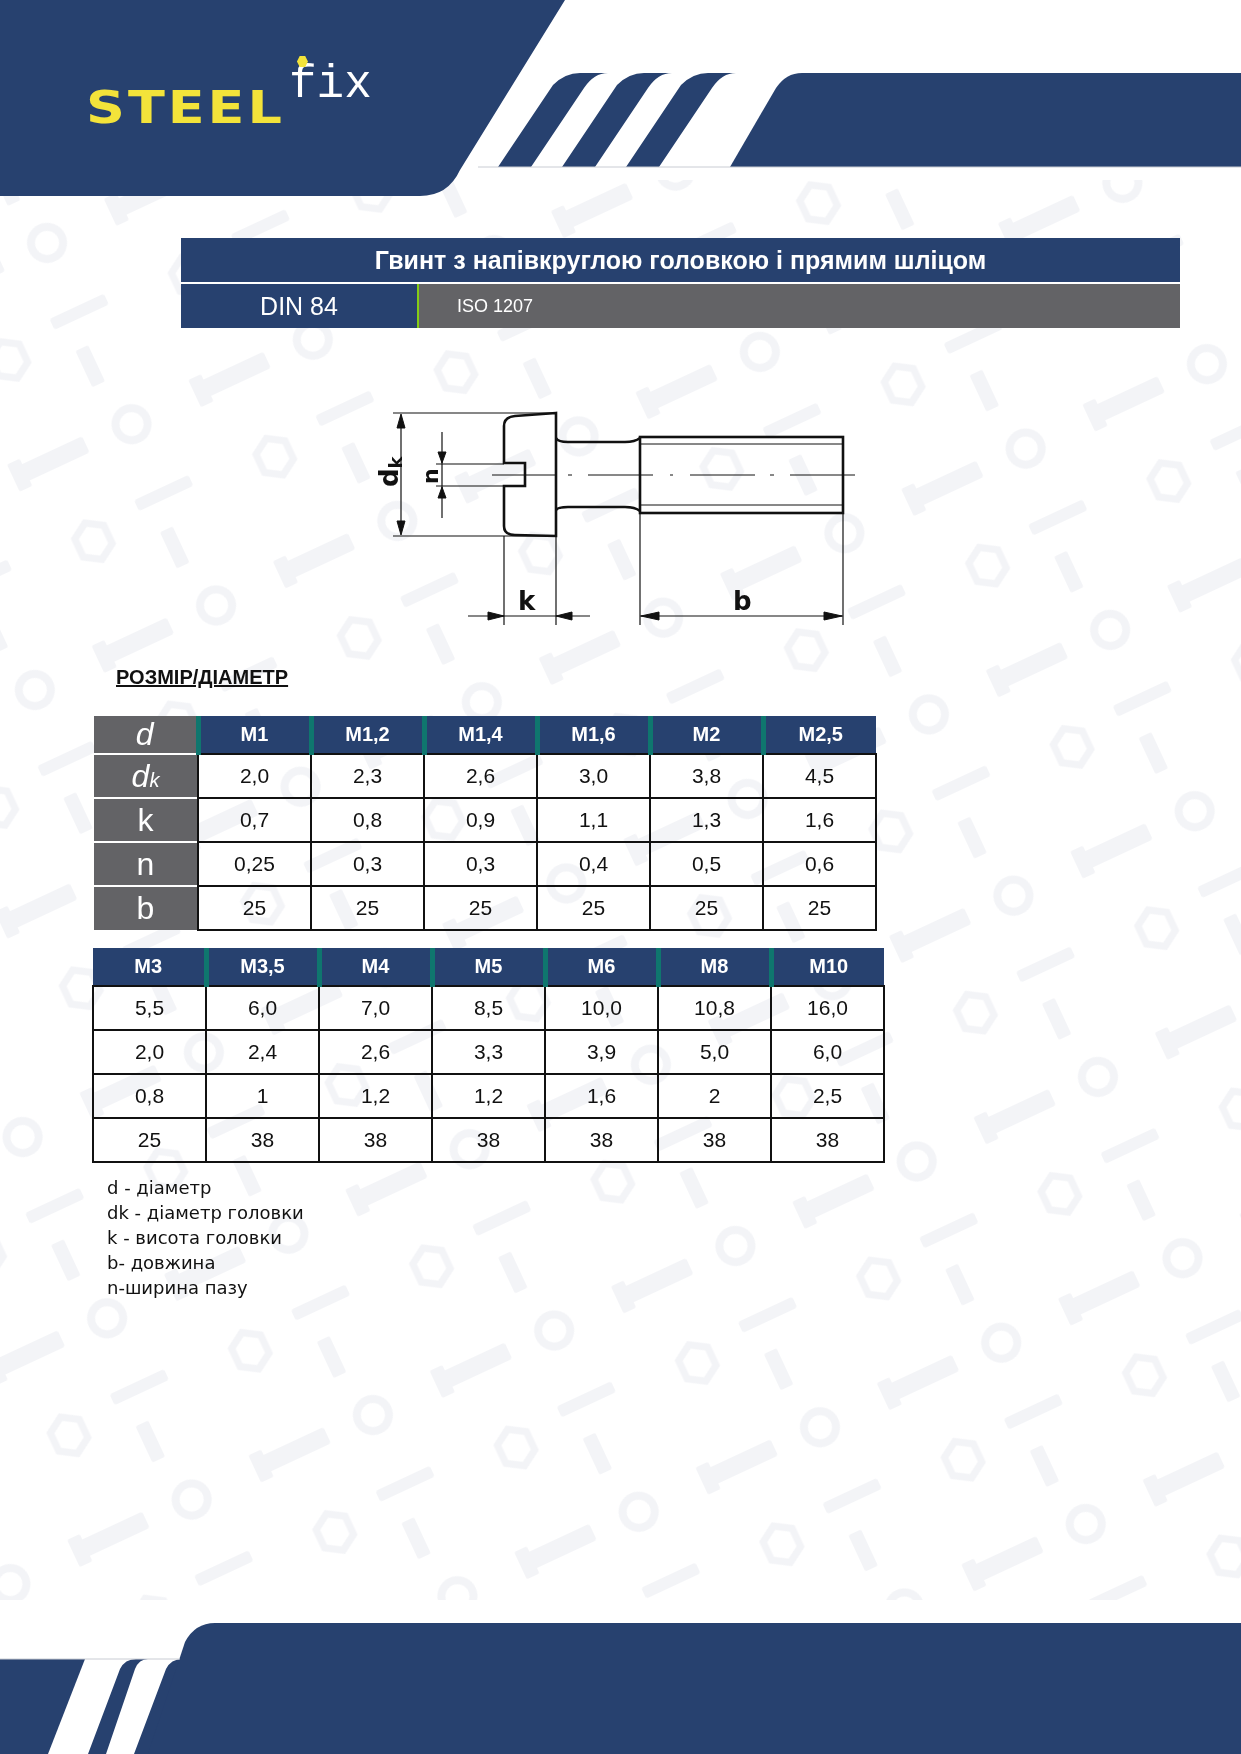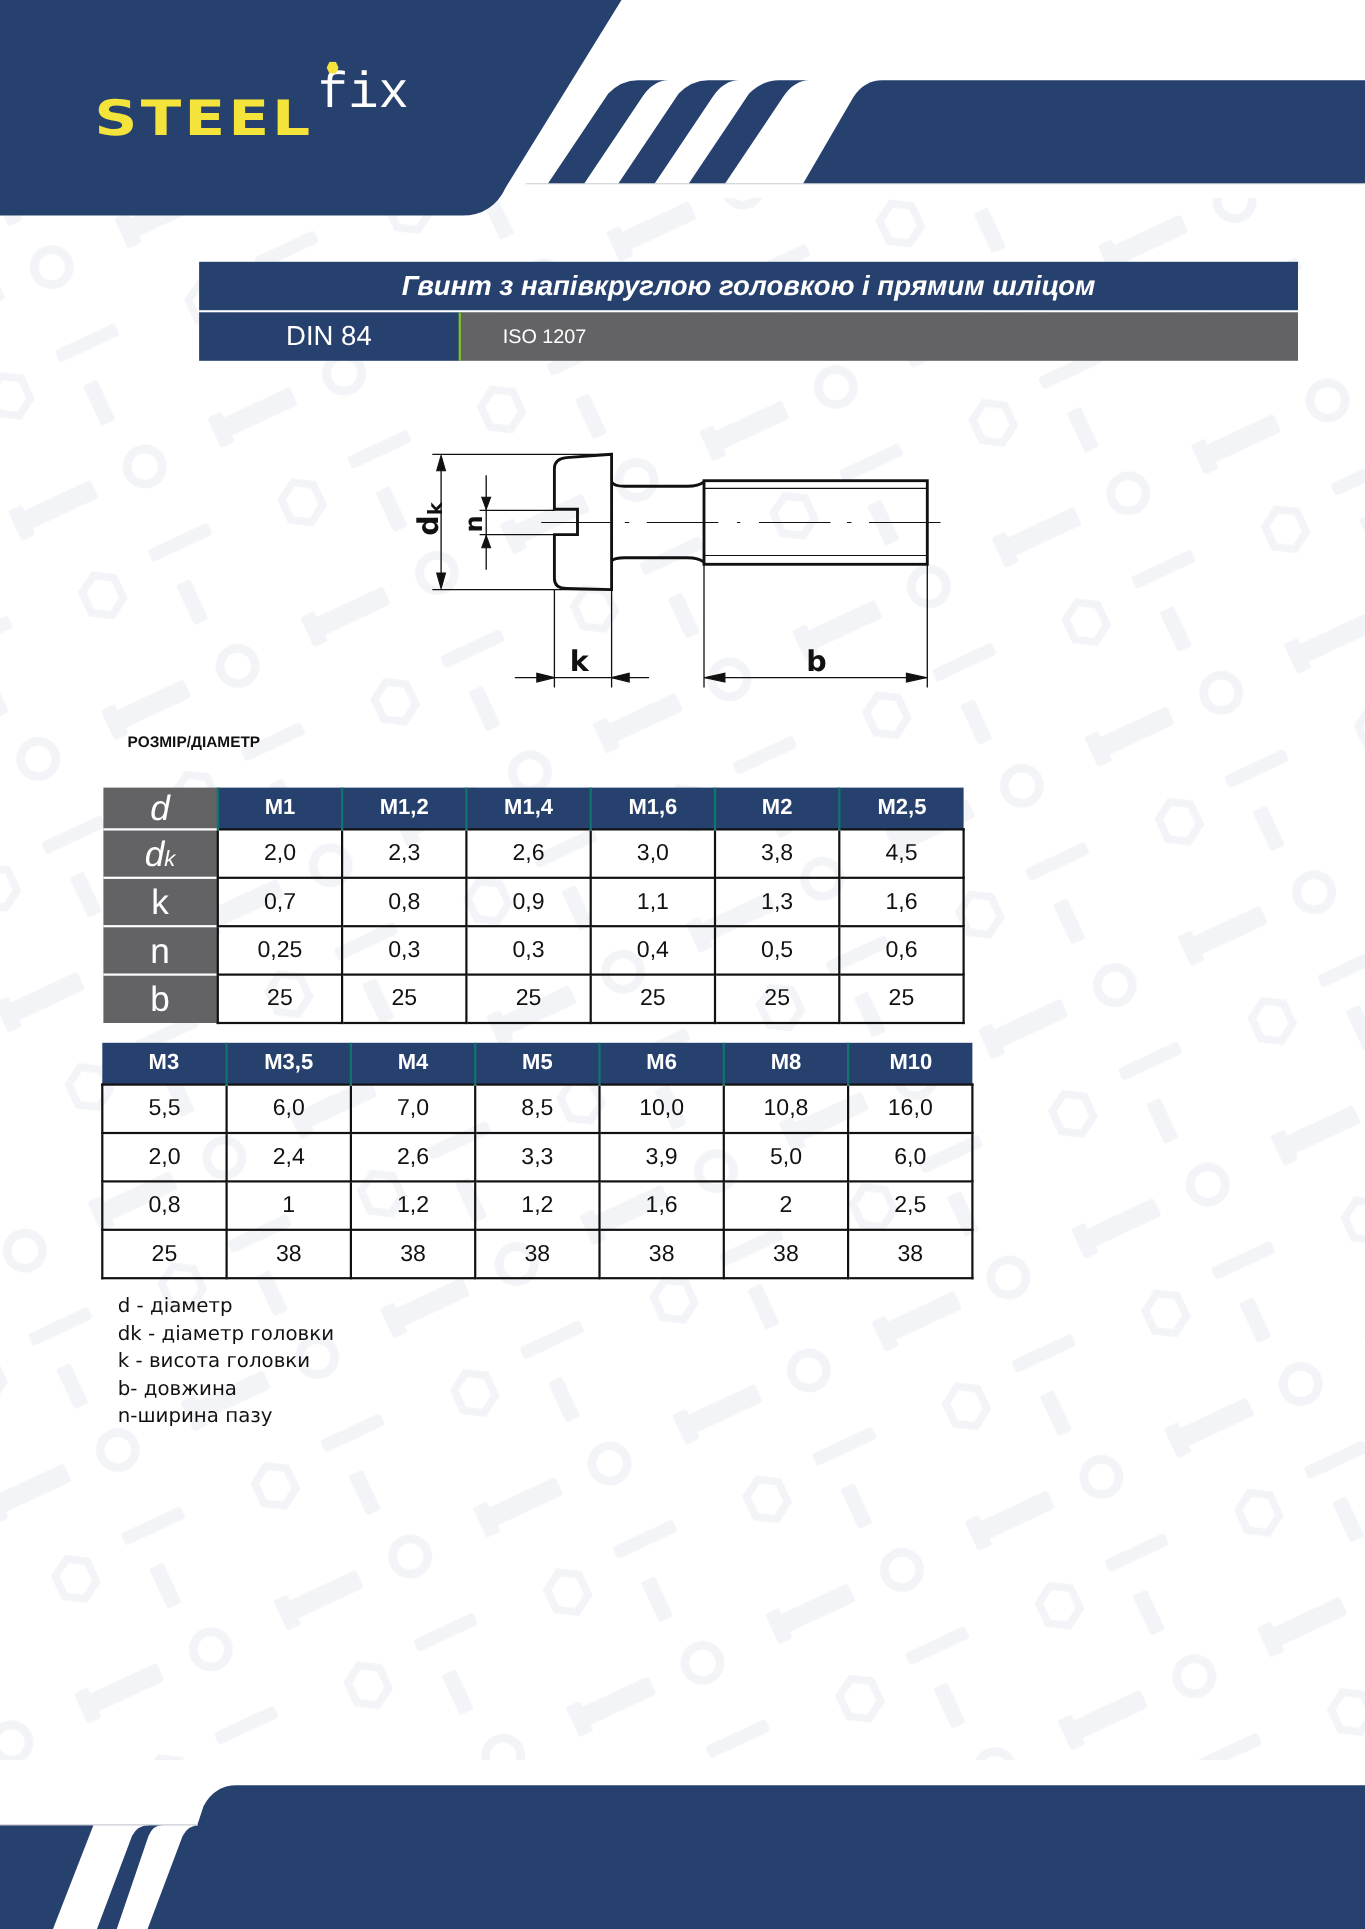--- a/index.html
+++ b/index.html
@@ -12,36 +12,36 @@
     .header-svg { position: absolute; left: 0; top: 0; z-index: 1; }
     .logo { position: absolute; left: 86px; top: 76px; z-index: 2; display: flex; align-items: flex-end; }
     .logo-steel { font-family: "DejaVu Sans", sans-serif; font-weight: bold; font-size: 54px; letter-spacing: 3px; color: #f3e33a; line-height: 1; transform: scaleY(0.82); transform-origin: bottom; }
     .logo-fix { font-family: Liberation Mono, monospace; font-size: 46px; color: #ffffff; margin-left: 4px; line-height: 1; position: relative; top: -22px; }
     .logo-fix-dot { position: absolute; left: 8px; top: -6px; width: 11px; height: 11px; background: #f3e33a; clip-path: polygon(25% 0, 75% 0, 100% 50%, 75% 100%, 25% 100%, 0 50%); }
 
     .footer-svg { position: absolute; left: 0; top: 1590px; z-index: 1; }
 
     
     .title-block { position: absolute; left: 181px; top: 238px; width: 999px; z-index: 2; }
-    .title-bar { height: 46px; background: #27416f; color: #fff; font-family: "Liberation Sans", sans-serif; font-weight: bold; font-size: 25px; display: flex; align-items: center; justify-content: center; border-bottom: 2px solid #fff; font-style: italic; }
+    .title-bar { height: 46px; background: #27416f; color: #fff; font-family: "Liberation Sans", sans-serif; font-weight: bold; font-size: 25px; display: flex; align-items: center; justify-content: center; border-bottom: 2px solid #fff; }
     .std-row { display: flex; height: 44px; }
     .std-din { width: 238px; background: #27416f; color: #fff; font-family: "Liberation Sans", sans-serif; font-size: 25px; display: flex; align-items: center; justify-content: center; border-right: 2px solid #84cc16; }
     .std-iso { flex: 1; background: #636366; color: #fff; font-family: "Liberation Sans", sans-serif; font-size: 18px; display: flex; align-items: center; padding-left: 38px; }
 
     
     .drawing { position: absolute; left: 350px; top: 390px; z-index: 2; }
 
-    .section-title { position: absolute; left: 116px; top: 666px; font-family: "Liberation Sans", sans-serif; font-weight: bold; font-size: 14px; color: #111; z-index: 2; }
+    .section-title { position: absolute; left: 116px; top: 666px; font-family: "Liberation Sans", sans-serif; font-weight: bold; font-size: 20px; color: #111; z-index: 2; text-decoration: underline; }
 
     
     table { border-collapse: collapse; position: absolute; z-index: 2; }
     .t1 { left: 94px; top: 716px; }
     .t2 { left: 92px; top: 948px; }
     .t1 td, .t1 th, .t2 td, .t2 th { font-family: "Liberation Sans", sans-serif; text-align: center; }
-    .hdr { background: #27416f; color: #fff; font-weight: bold; font-size: 20px; border-left: 2px solid #0f766e; }
+    .hdr { background: #27416f; color: #fff; font-weight: bold; font-size: 20px; border-left: 5px solid #0f766e; }
     .t1 .hdr { height: 36px; width: 113px; }
     .t2 .hdr { height: 38px; width: 113px; }
     .cell { background: transparent; font-size: 21px; color: #111; border: 2px solid #111; }
     .t1 .cell { height: 44px; }
     .t2 .cell { height: 44px; }
     .lbl { background: #636366; color: #fff; font-size: 32px; width: 104px; border-top: 2px solid #fff; font-family: "DejaVu Sans", sans-serif; font-weight: normal; }
     .lbl.ital { font-style: italic; }
     .lbl .sub { font-size: 20px; font-style: italic; }
 
     .legend { position: absolute; left: 107px; top: 1175px; z-index: 2; font-family: "DejaVu Sans", sans-serif; font-size: 18px; line-height: 25px; color: #111; }

